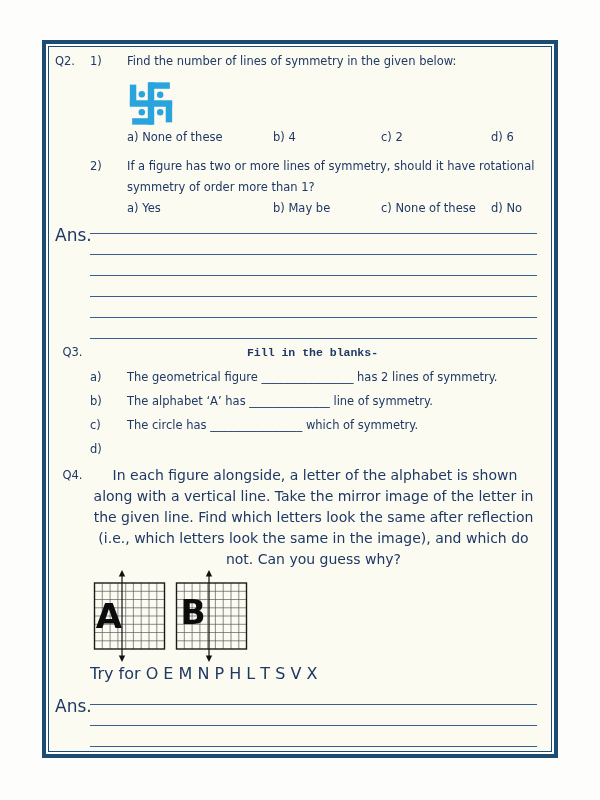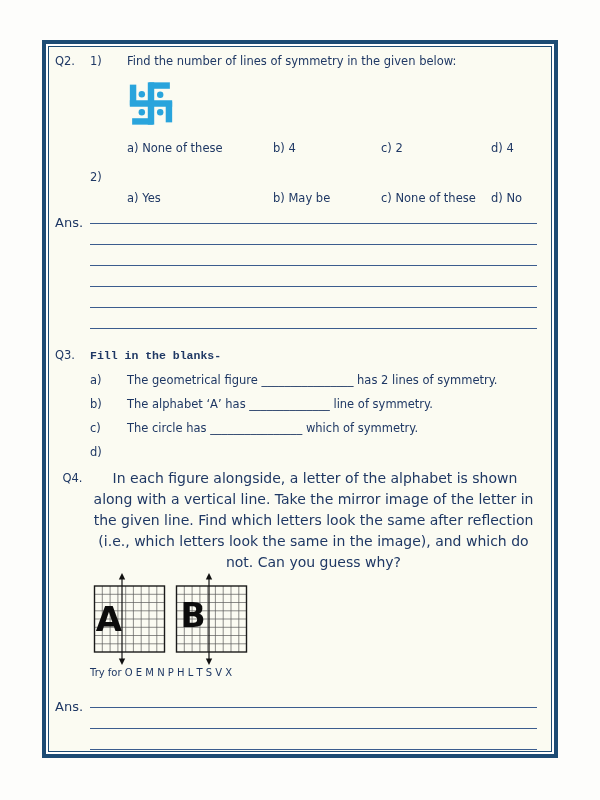--- a/index.html
+++ b/index.html
@@ -17,32 +17,32 @@
     width:100%;height:100%;box-sizing:border-box;
     border:1px solid #1c4b74;background:#fbfbf2;
     padding:4px 0 0 0;overflow:hidden;
   }
   .qrow{display:flex;align-items:flex-start;font-size:11.5px;line-height:21px;}
   .qcol{width:35px;padding-left:6px;flex:0 0 auto;box-sizing:content-box;}
   .numcol{width:37px;flex:0 0 auto;}
   .textcol{flex:1 1 auto;padding-right:16px;}
   .bold{font-weight:bold;font-family:Liberation Mono, monospace;}
   .sym-wrap{margin:6px 0 0 79px;height:52px;}
-  .optrow{position:relative;height:17px;font-size:11.5px;margin-top:11px;}
+  .optrow{position:relative;height:17px;font-size:11.5px;}
   .optrow .opt{position:absolute;top:0;white-space:nowrap;}
   .opt.oa{left:78px;} .opt.ob{left:224px;} .opt.oc{left:332px;} .opt.od{left:442px;}
   .ansgroup{display:flex;padding-left:6px;padding-right:14px;}
-  .anslabel{width:35px;flex:0 0 auto;font-size:13px;padding-top:1px;}
+  .anslabel{width:35px;flex:0 0 auto;font-size:17px;padding-top:1px;}
   .anslines{flex:1 1 auto;}
   .wline{height:20px;border-bottom:1px solid #3b5c8e;}
   .wline.first{height:9px;}
   .q3items .qrow{height:24px;}
   .para{font-size:14px;line-height:21px;text-indent:3px;padding-right:14px;}
   .figs{display:flex;gap:8px;margin:0 0 0 44px;}
-  .tryrow{margin:2px 0 0 41px;font-size:10px;height:17px;}
+  .tryrow{margin:2px 0 0 41px;font-size:16px;height:17px;}
   .grid-letter{font-family:"DejaVu Sans","Liberation Sans",sans-serif;font-weight:bold;}
 </style>
 </head>
 <body>
 
 <div class="sheet">
   <div class="frame">
     <div class="frame-inner">
 
       <div class="qrow">
@@ -67,26 +67,27 @@
             <circle cx="30" cy="69" r="7"></circle>
             <circle cx="70" cy="69" r="7"></circle>
           </g>
         </svg>
       </div>
 
       <div class="optrow">
         <span class="opt oa">a) None of these</span>
         <span class="opt ob">b) 4</span>
         <span class="opt oc">c) 2</span>
-        <span class="opt od">d) 4</span>
+        <span class="opt od">d) 6</span>
       </div>
 
       <div class="qrow" style="margin-top:9px;">
         <div class="qcol"></div>
         <div class="numcol">2)</div>
+        <div class="textcol" style="max-width:412px;">If a figure has two or more lines of symmetry, should it have rotational symmetry of order more than 1?</div>
       </div>
 
       <div class="optrow" style="margin-top:3px;text-align:center;">
         <span class="opt oa">a) Yes</span>
         <span class="opt ob">b) May be</span>
         <span class="opt oc">c) None of these</span>
         <span class="opt od">d) No</span>
       </div>
 
       <div class="ansgroup" style="margin-top:6px;">
@@ -94,21 +95,21 @@
         <div class="anslines">
           <div class="wline first"></div>
           <div class="wline"></div>
           <div class="wline"></div>
           <div class="wline"></div>
           <div class="wline"></div>
           <div class="wline"></div>
         </div>
       </div>
 
-      <div class="qrow" style="margin-top:16px;">
+      <div class="qrow" style="margin-top:3px;text-align:center;">
         <div class="qcol">Q3.</div>
         <div class="textcol bold">Fill in the blanks-</div>
       </div>
 
       <div class="q3items" style="margin-top:4px;">
         <div class="qrow">
           <div class="qcol"></div>
           <div class="numcol">a)</div>
           <div class="textcol">The geometrical figure ________________ has 2 lines of symmetry.</div>
         </div>

